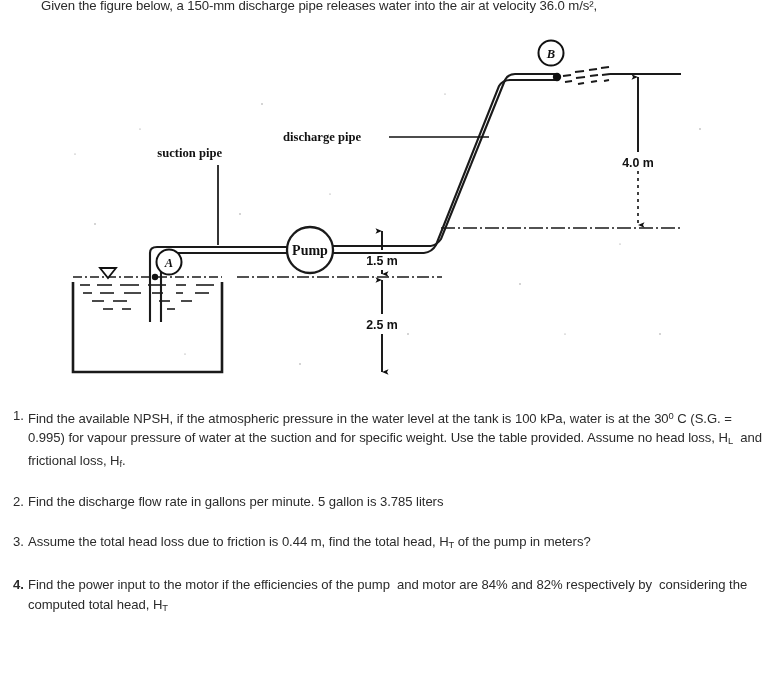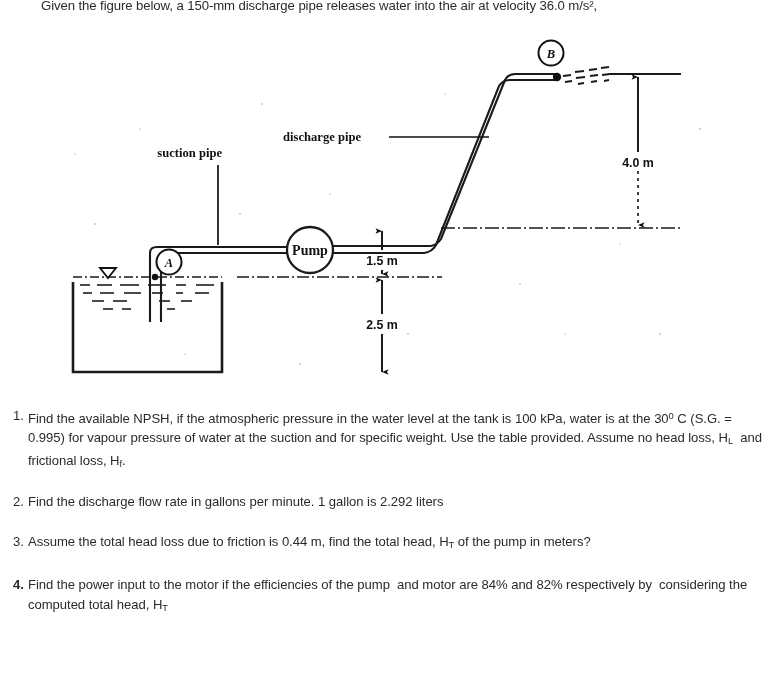--- a/index.html
+++ b/index.html
@@ -254,21 +254,21 @@
 
 <div id="questions">
 
   <div class="q-item" data-idx="0">
     <div class="q-num">1.</div>
     <div class="q-body">Find the available NPSH, if the atmospheric pressure in the water level at the tank is 100 kPa, water is at the 30<sup>0</sup> C (S.G. = 0.995) for vapour pressure of water at the suction and for specific weight. Use the table provided. Assume no head loss, H<sub>L</sub>&nbsp; and frictional loss, H<sub>f</sub>.</div>
   </div>
 
   <div class="q-item" data-idx="1">
     <div class="q-num">2.</div>
-    <div class="q-body">Find the discharge flow rate in gallons per minute. 1 gallon is 2.292 liters</div>
+    <div class="q-body">Find the discharge flow rate in gallons per minute. 5 gallon is 3.785 liters</div>
   </div>
 
   <div class="q-item" data-idx="2">
     <div class="q-num">3.</div>
     <div class="q-body">Assume the total head loss due to friction is 0.44 m, find the total head, H<sub>T</sub> of the pump in meters?</div>
   </div>
 
   <div class="q-item" data-idx="3">
     <div class="q-num bold">4.</div>
     <div class="q-body">Find the power input to the motor if the efficiencies of the pump&nbsp; and motor are 84% and 82% respectively by&nbsp; considering the computed total head, H<sub>T</sub></div>

